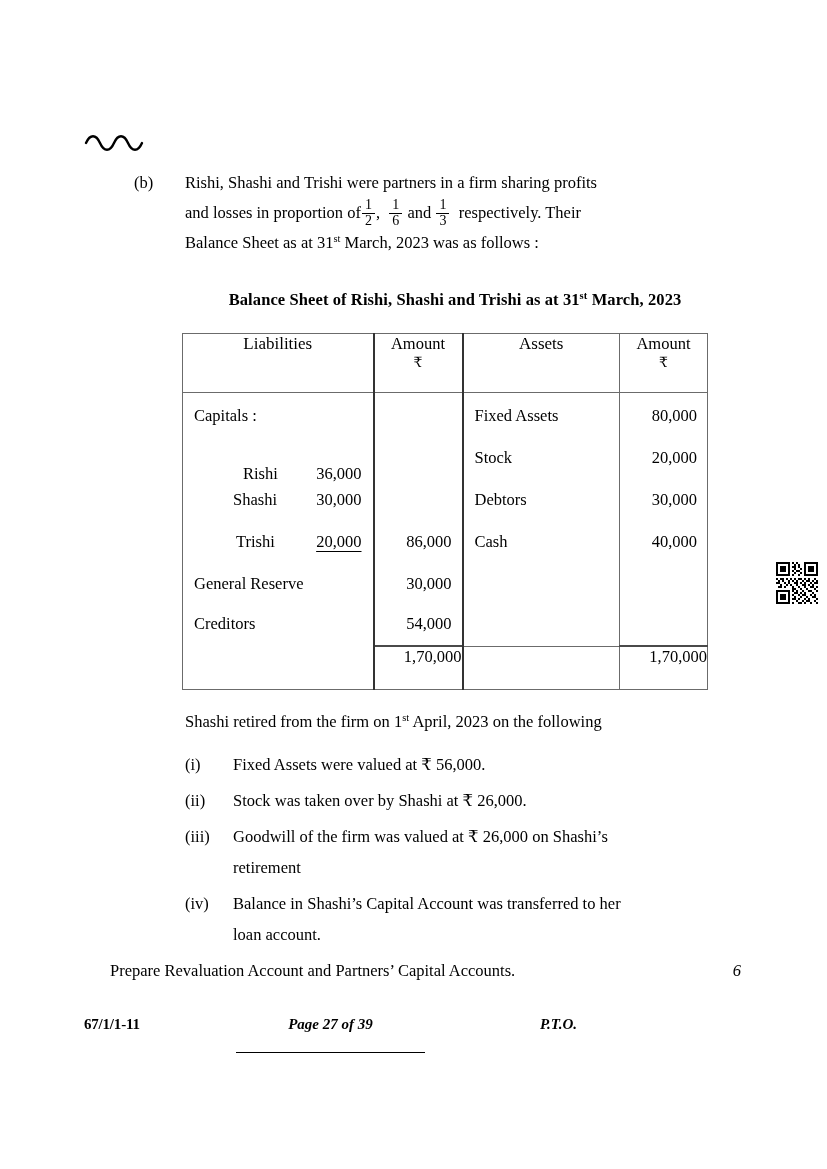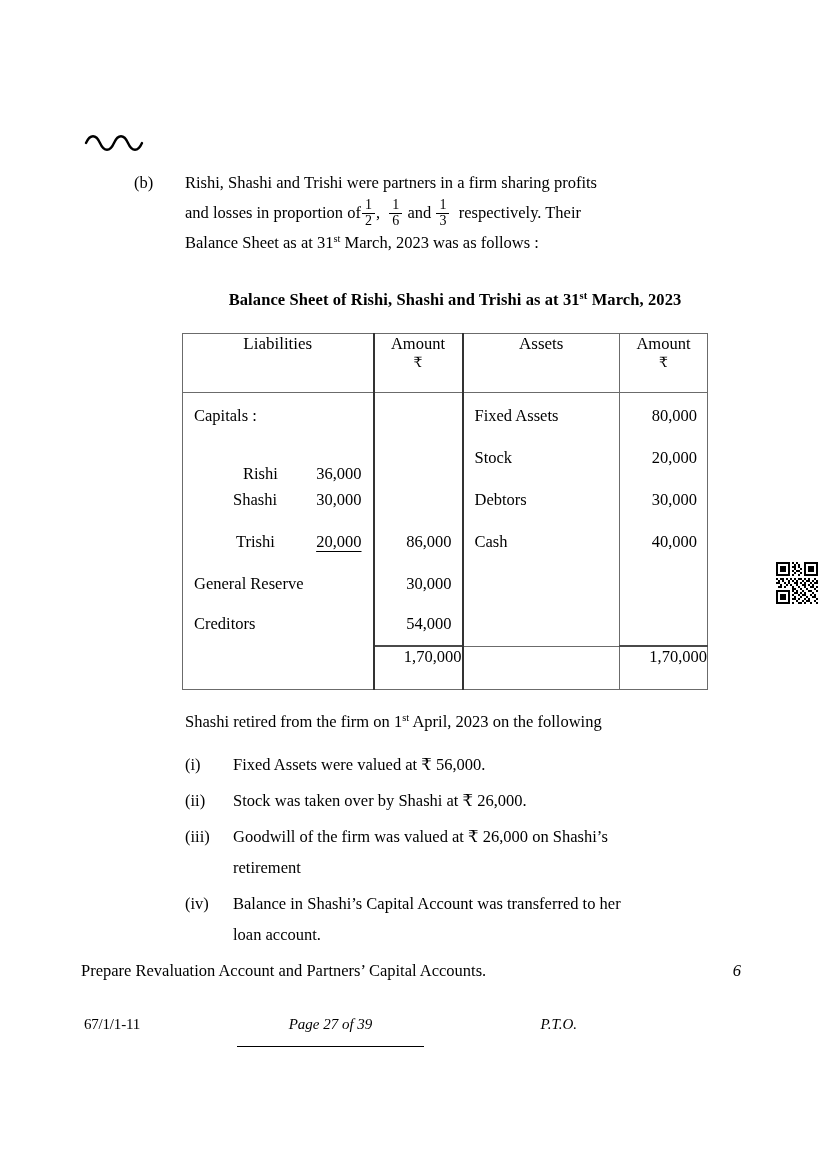--- a/index.html
+++ b/index.html
@@ -213,21 +213,21 @@
   .term-row.two-line { text-align: justify; }
   .term-num {
     position: absolute;
     left: 185px;
     top: 0;
   }
   .term-cont { text-align: left; }
 
   .prepare-row {
     position: relative;
-    padding-left: 81px;
+    padding-left: 110px;
     margin-top: 0;
     font-size: 16.5px;
     line-height: 31px;
   }
   .marks {
     position: absolute;
     right: 86px;
     top: 0;
     font-style: italic;
     font-size: 16.5px;
@@ -243,37 +243,38 @@
   }
 
   
   .footer {
     position: absolute;
     left: 0;
     top: 1016px;
     width: 661px;
     height: 34px;
     font-size: 15px;
+    font-weight: bold;
   }
   .f-left {
     position: absolute;
     left: 84px;
     top: 0;
     letter-spacing: -0.2px;
   }
   .f-center {
     position: absolute;
     left: 0; right: 0;
     top: 0;
     text-align: center;
     font-style: italic;
   }
   .f-center span {
     border-bottom: 1.6px solid #000;
-    padding-bottom: 14px;
+    padding-bottom: 20px;
     padding-left: 52px;
     padding-right: 52px;
   }
   .f-right {
     position: absolute;
     right: 84px;
     top: 0;
     font-style: italic;
   }
 </style>

